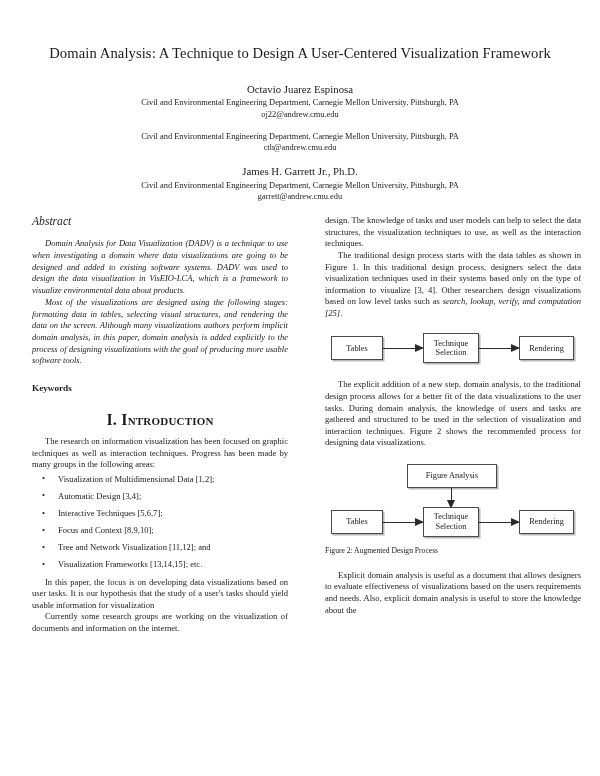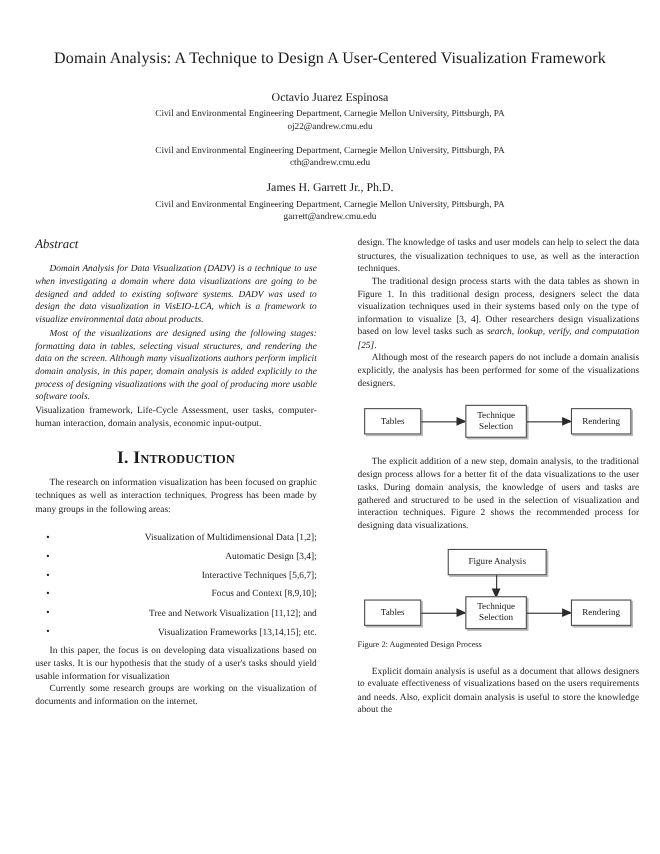--- a/index.html
+++ b/index.html
@@ -97,23 +97,22 @@
     text-align: justify;
   }
   p.kw {
     font-size: 8.55px;
     line-height: 1.36;
     text-align: justify;
   }
 
   ul.bullets {
     list-style: none;
-    margin: 15px 0 0 0;
+    margin: 3px 0 0 0;
     padding: 0;
-    text-align: right;
   }
   ul.bullets li {
     font-size: 8.55px;
     line-height: 1.36;
     padding-left: 26px;
     position: relative;
     margin-bottom: 5.5px;
   }
   ul.bullets li:before {
     content: "\2022";
@@ -210,21 +209,21 @@
 
   <div class="columns">
 
     <div class="col">
 
       <h2 class="sec-head-italic">Abstract</h2>
 
       <p class="abs">Domain Analysis for Data Visualization (DADV) is a technique to use when investigating a domain where data visualizations are going to be designed and added to existing software systems. DADV was used to design the data visualization in VisEIO-LCA, which is a framework to visualize environmental data about products.</p>
       <p class="abs">Most of the visualizations are designed using the following stages: formatting data in tables, selecting visual structures, and rendering the data on the screen. Although many visualizations authors perform implicit domain analysis, in this paper, domain analysis is added explicitly to the process of designing visualizations with the goal of producing more usable software tools.</p>
 
-      <p class="kw">Visualization framework, Life-Cycle Assessment, user tasks, computer-human interaction, domain analysis, economic input-output.</p>
+      <h2 class="sec-head-bold" style="margin-top:16px;">Keywords</h2>
 
       <h2 class="sec-head-center">I. Introduction</h2>
 
       <p class="indent">The research on information visualization has been focused on graphic techniques as well as interaction techniques. Progress has been made by many groups in the following areas:</p>
 
       <ul class="bullets">
         <li>Visualization of Multidimensional Data [1,2];</li>
         <li>Automatic Design [3,4];</li>
         <li>Interactive Techniques [5,6,7];</li>
         <li>Focus and Context [8,9,10];</li>
@@ -236,21 +235,20 @@
       <p class="indent">Currently some research groups are working on the visualization of documents and information on the internet.</p>
 
     </div>
 
     <div class="col">
 
       <p>design. The knowledge of tasks and user models can help to select the data structures, the visualization techniques to use, as well as the interaction techniques.</p>
 
       <p class="indent"><span>The traditional design process starts with the data tables as shown in Figure 1. In this traditional design process, designers select the data visualization techniques used in their systems based only on the type of information to visualize [3, 4]. Other researchers design visualizations based on low level tasks such as </span><span style="font-style:italic;">search, lookup, verify, and computation [25]</span><span>.</span></p>
 
-      <p class="indent">Although most of the research papers do not include a domain analisis explicitly, the analysis has been performed for some of the visualizations designers.</p>
 
       <div class="figure">
         <div class="flow">
           <div class="node" style="left:6px; top:4px; width:52px; height:24px;">Tables</div>
           <div class="arrow-h" style="left:58px; width:40px;"></div>
           <div class="node" style="left:98px; top:1px; width:56px; height:30px; flex-direction:column;">
             <span>Technique</span>
             <span>Selection</span>
           </div>
           <div class="arrow-h" style="left:154px; width:40px;"></div>

